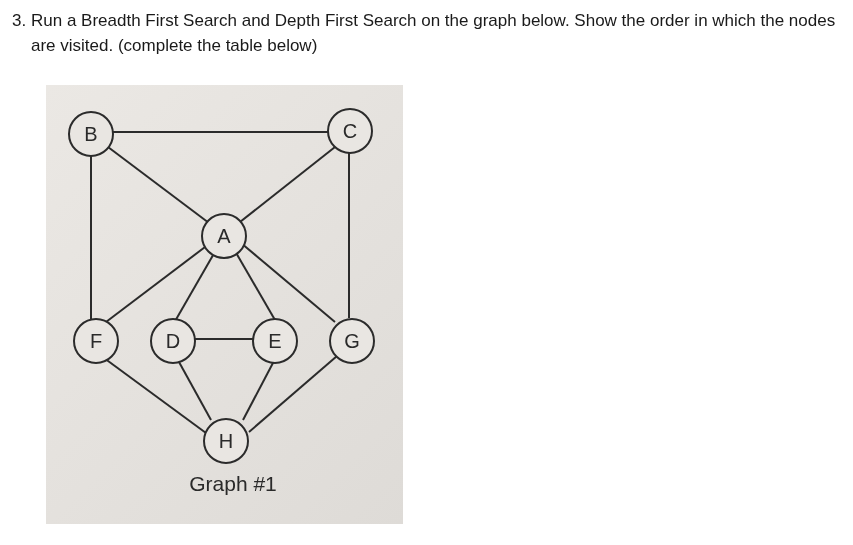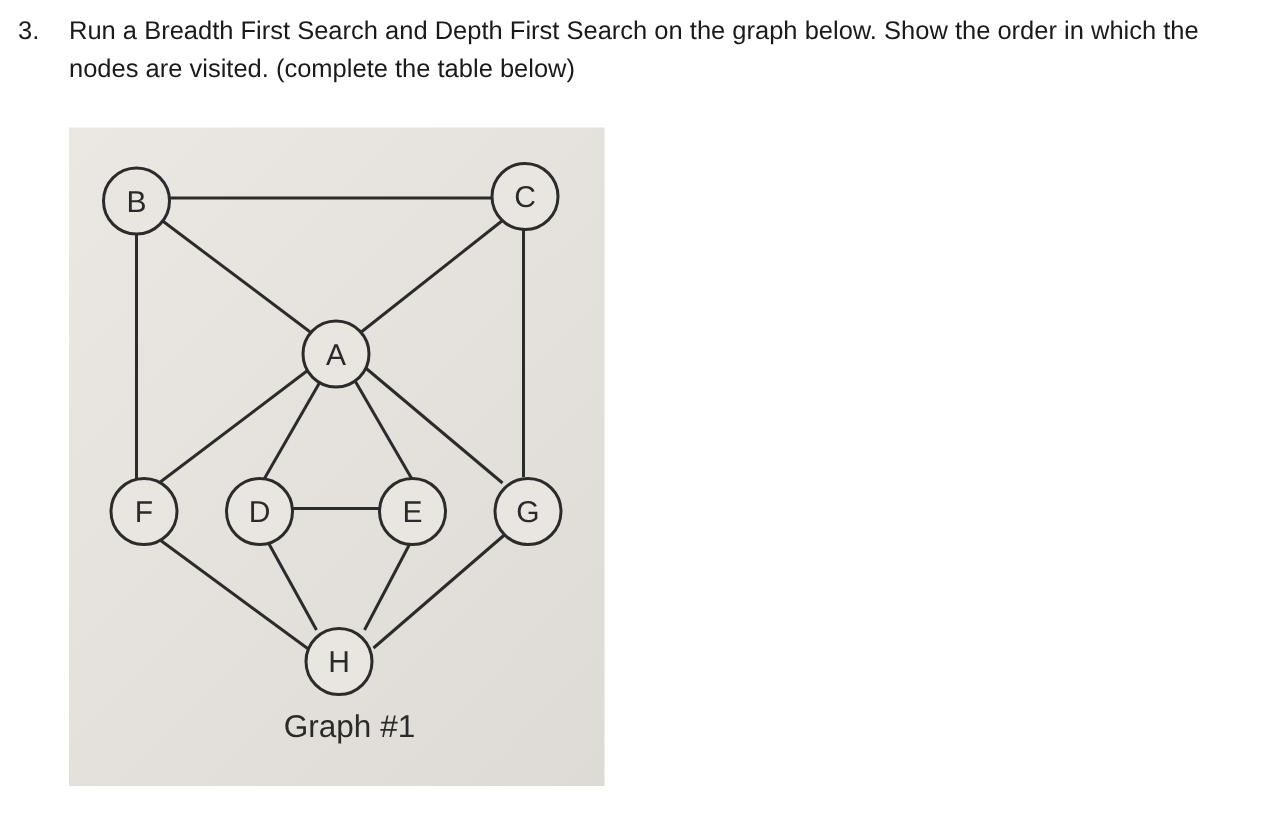--- a/index.html
+++ b/index.html
@@ -1,19 +1,19 @@
 <!DOCTYPE html>
 <html><head>
 <meta charset="utf-8">
 <style>
   html, body { margin:0; padding:0; background:#ffffff; }
   body { width:853px; height:545px; position:relative; overflow:hidden; font-family:"Liberation Sans", sans-serif; }
   .question { position:absolute; left:12px; top:8px; width:835px; font-family:"Liberation Sans", sans-serif; font-size:17px; line-height:25px; color:#1a1a1a; }
   .q-num { position:absolute; left:0; top:0; }
-  .q-text { margin-left:34px; }
+  .q-text { margin-left:19px; }
   .photo { position:absolute; left:46px; top:85px; width:357px; height:439px; background:linear-gradient(135deg,#ebe8e4 0%,#e6e3df 40%,#dedbd7 100%); overflow:hidden; }
   .photo svg { position:absolute; left:0; top:0; }
   .node-label { font-family:"Liberation Sans", sans-serif; font-size:20px; fill:#2a2a2a; }
   .caption { font-family:"Liberation Sans", sans-serif; font-size:21px; fill:#2a2a2a; }
 </style>
 </head>
 <body>
 
 <div class="question">
   <span class="q-num">3.</span>

